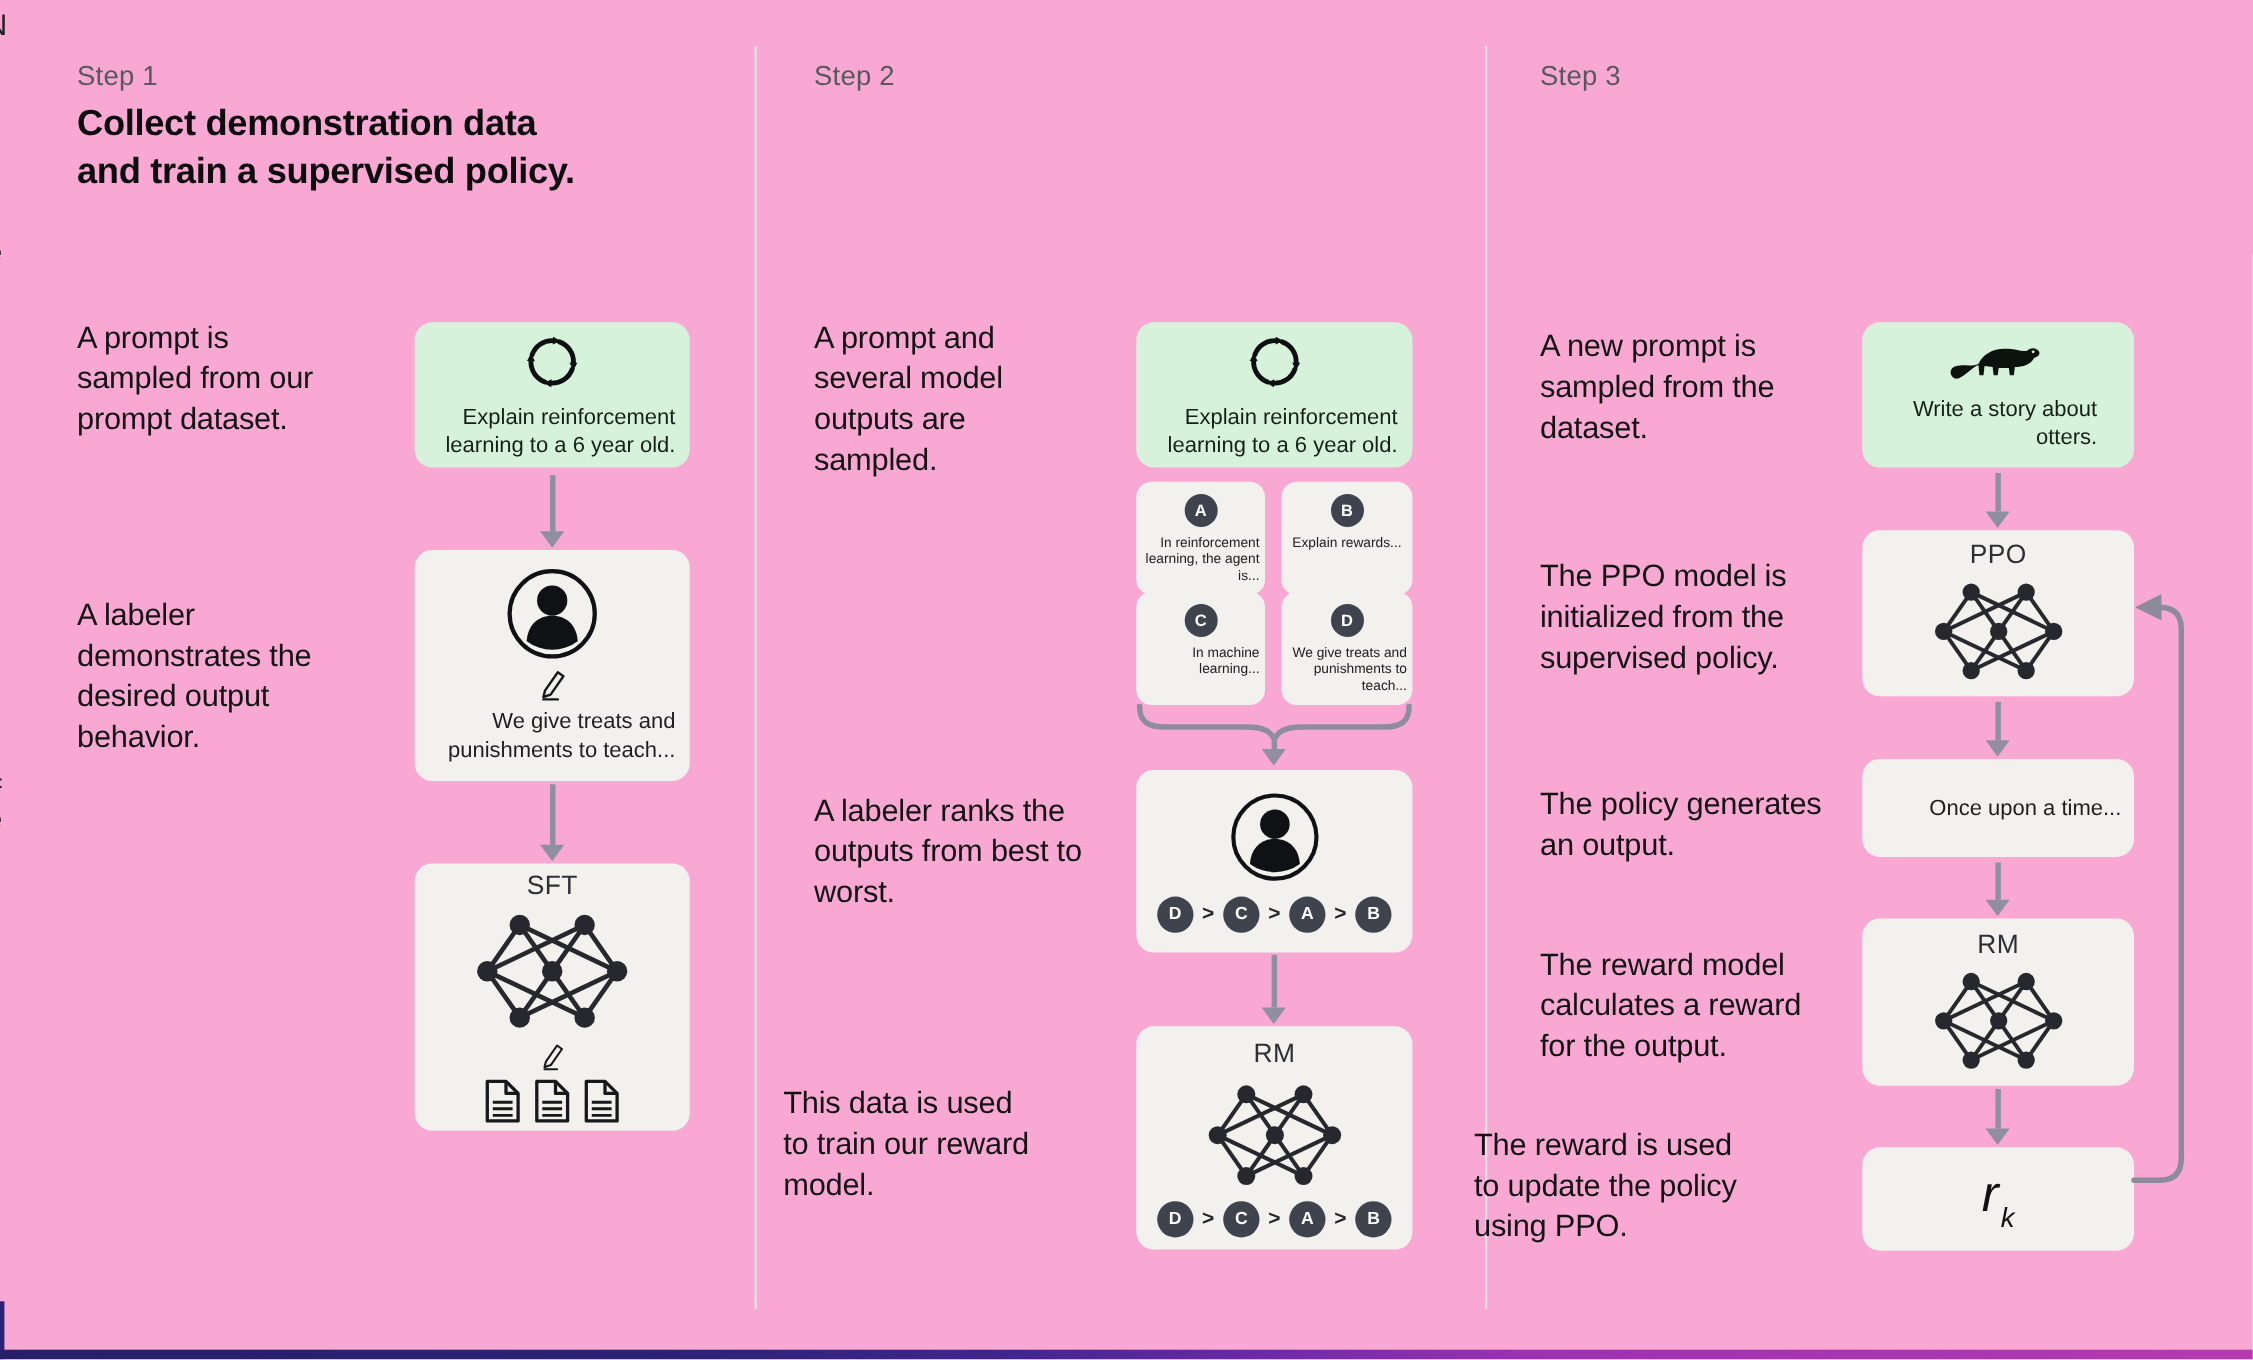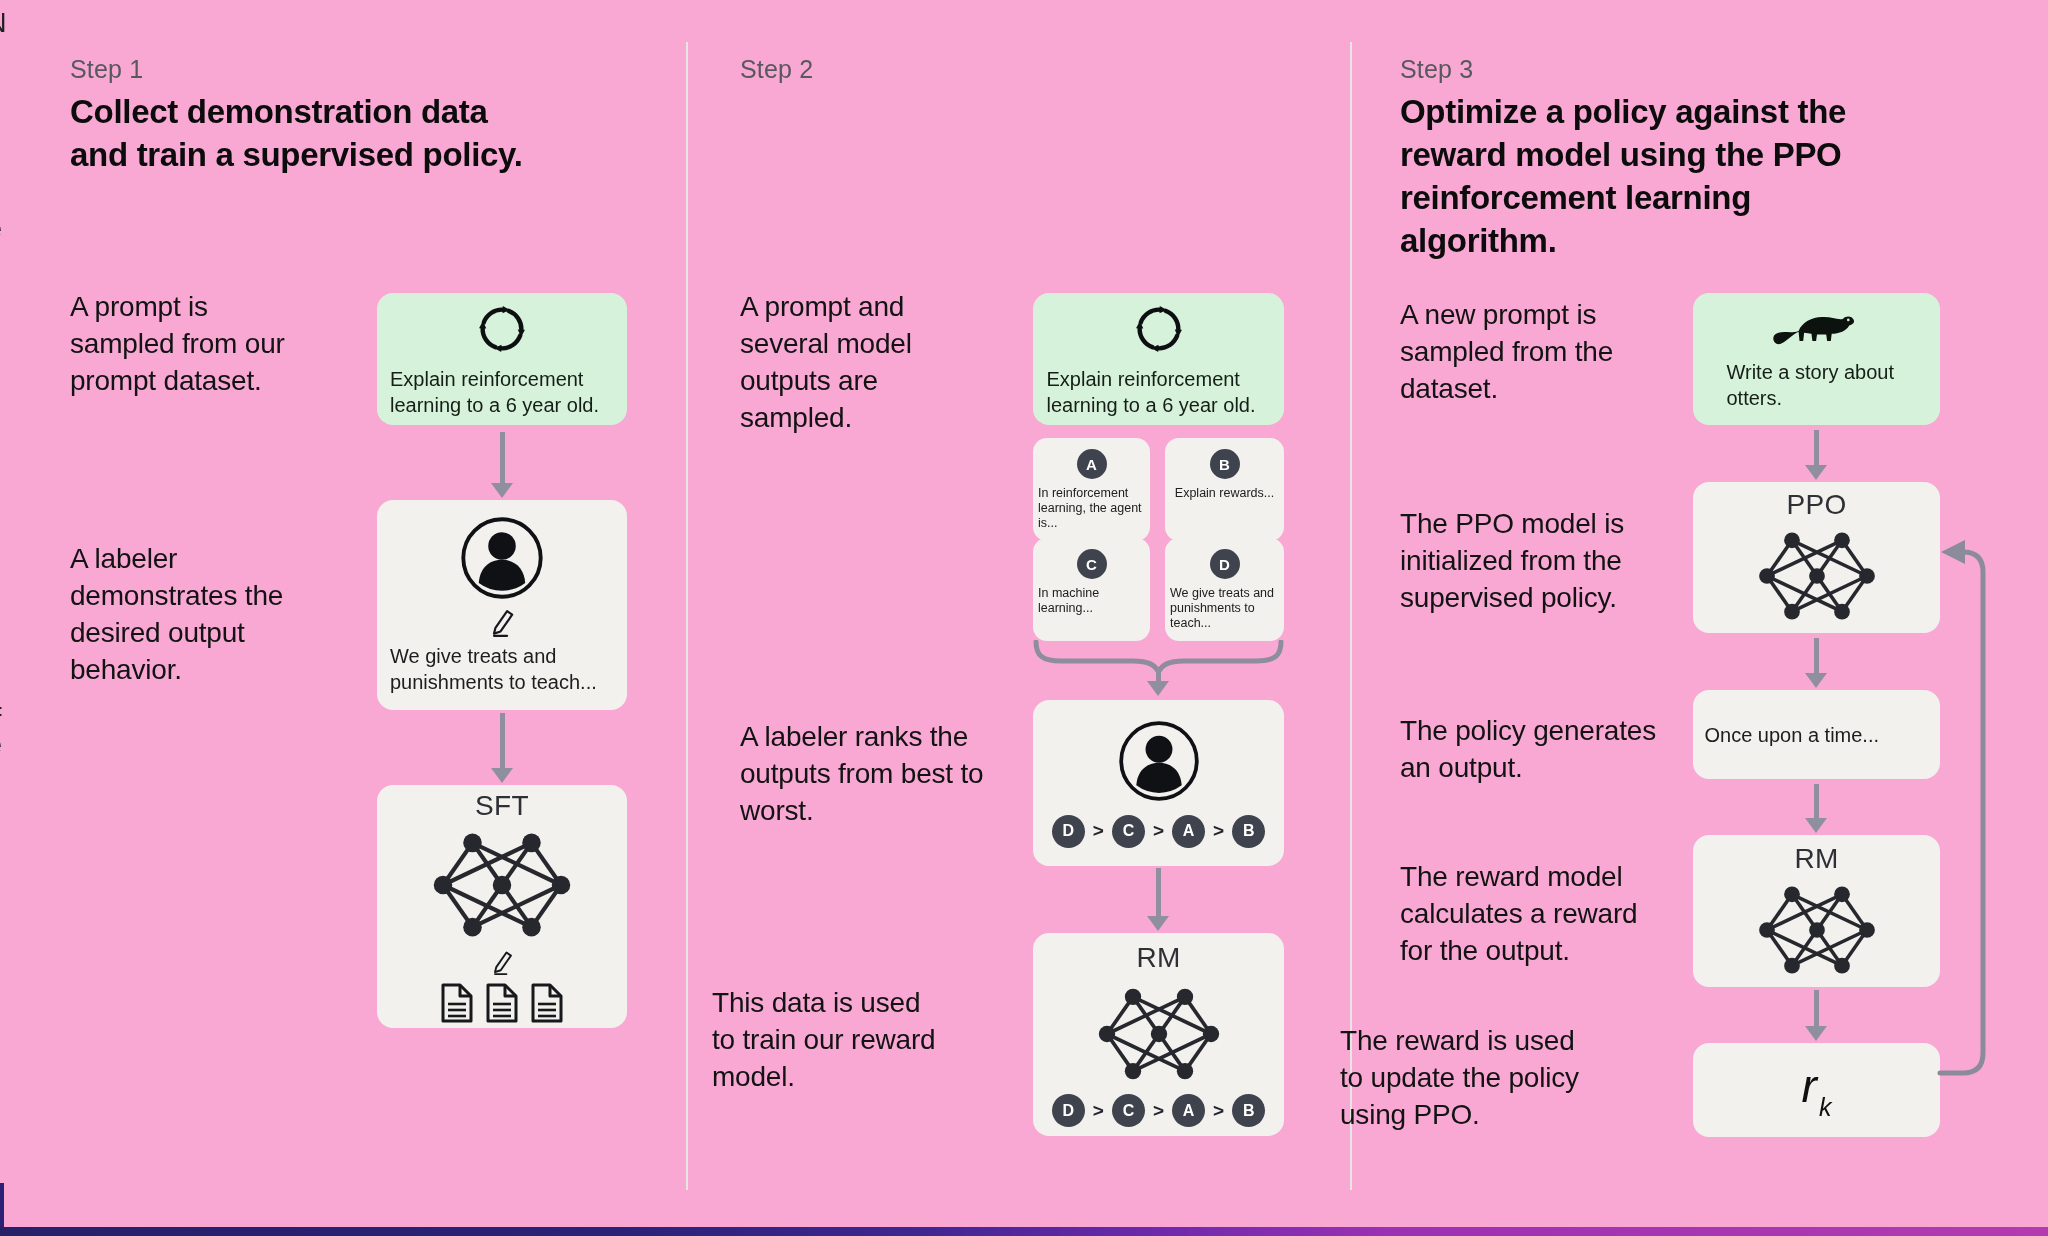--- a/index.html
+++ b/index.html
@@ -4,26 +4,26 @@
 <style>
   html,body{margin:0;padding:0;background:#fff}
   #canvas{position:relative;width:2048px;height:1236px;background:#f9a8d4;overflow:hidden;
           font-family:"Liberation Sans","DejaVu Sans",sans-serif;color:#111}
   .divider{position:absolute;top:42px;width:2px;height:1148px;background:#e5e5e4}
   .step-label{position:absolute;font-size:25px;color:#58585e;letter-spacing:.2px}
   .title{position:absolute;margin:0;font-size:33px;line-height:43px;font-weight:700;
          letter-spacing:-.3px;color:#0c0c0c}
   .caption{position:absolute;margin:0;font-size:28px;line-height:37px;color:#131313;letter-spacing:-.2px}
   .box{position:absolute;border-radius:16px;display:flex;flex-direction:column;
-       align-items:center;justify-content:center;text-align:left}
+       align-items:center;justify-content:center;text-align:right}
   .green{background:var(--green-box,#d7f2da)}
   .gray{background:var(--gray-box,#f2f1ee)}
   .boxtext{font-size:20px;line-height:26px;color:#151f17;width:224px}
   .gray .boxtext{color:#1d1d1d}
-  .model-label{font-size:28px;color:#2e3036;letter-spacing:.3px}
+  .model-label{font-size:24px;color:#2e3036;letter-spacing:.3px}
   .arrow-v{position:absolute;width:22px;display:flex;flex-direction:column;align-items:center}
   .arrow-v .stem{flex:1;width:5px;background:var(--arrow,#8f8f9f)}
   .arrow-v .head{width:0;height:0;border-left:11px solid transparent;border-right:11px solid transparent;
                  border-top:15px solid var(--arrow,#8f8f9f)}
   .badge{display:inline-flex;align-items:center;justify-content:center;flex:none;
          width:33px;height:33px;border-radius:50%;background:var(--badge,#3f434d);
          color:#fff;font-weight:700;font-size:16px}
   .out{border-radius:14px;justify-content:flex-start;padding-top:11px}
   .out .badge{width:30px;height:30px;font-size:15px}
   .outtext{font-size:12.5px;line-height:15px;color:#202020;margin-top:7px;padding:0 5px}
@@ -270,21 +270,20 @@
       <span class="gt">&gt;</span>
       <span class="badge">C</span>
       <span class="gt">&gt;</span>
       <span class="badge">A</span>
       <span class="gt">&gt;</span>
       <span class="badge">B</span>
     </div>
   </div>
 
   <div class="step-label" style="left:1400px;top:55px">Step 3</div>
-  <h2 class="title" style="left:1400px;top:90px;width:510px">Optimize a policy against the reward model using the PPO reinforcement learning algorithm.</h2>
 
   <p class="caption" style="left:1400px;top:296px;width:218px">A new prompt is sampled from the dataset.</p>
   <p class="caption" style="left:1400px;top:505px;width:262px">The PPO model is initialized from the supervised policy.</p>
   <p class="caption" style="left:1400px;top:712px;width:280px">The policy generates an output.</p>
   <p class="caption" style="left:1400px;top:858px;width:262px">The reward model calculates a reward for the output.</p>
   <p class="caption" style="left:1340px;top:1022px;width:250px">The reward is used to update the policy using PPO.</p>
 
   <div class="box green" style="left:1693px;top:293px;width:247px;height:132px">
     <svg width="92" height="46" viewBox="0 0 100 50">
       <path d="M6,40 C1,37 1,30 8,28 C15,26 22,29 30,26 C34,16 46,10 58,11 C66,11 72,14 78,13 C82,9 88,10 90,14 C91,17 89,19 85,20 C82,26 74,29 66,29 L65,37 L61,37 L60,30 L50,30 L49,37 L45,37 L44,29 L36,28 L35,37 L31,37 L30,27 C22,30 13,43 6,40 Z" fill="#0c120e"></path>

